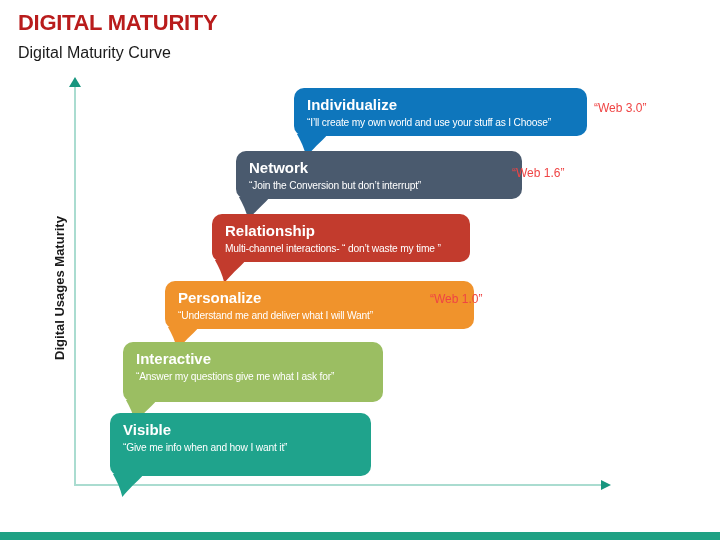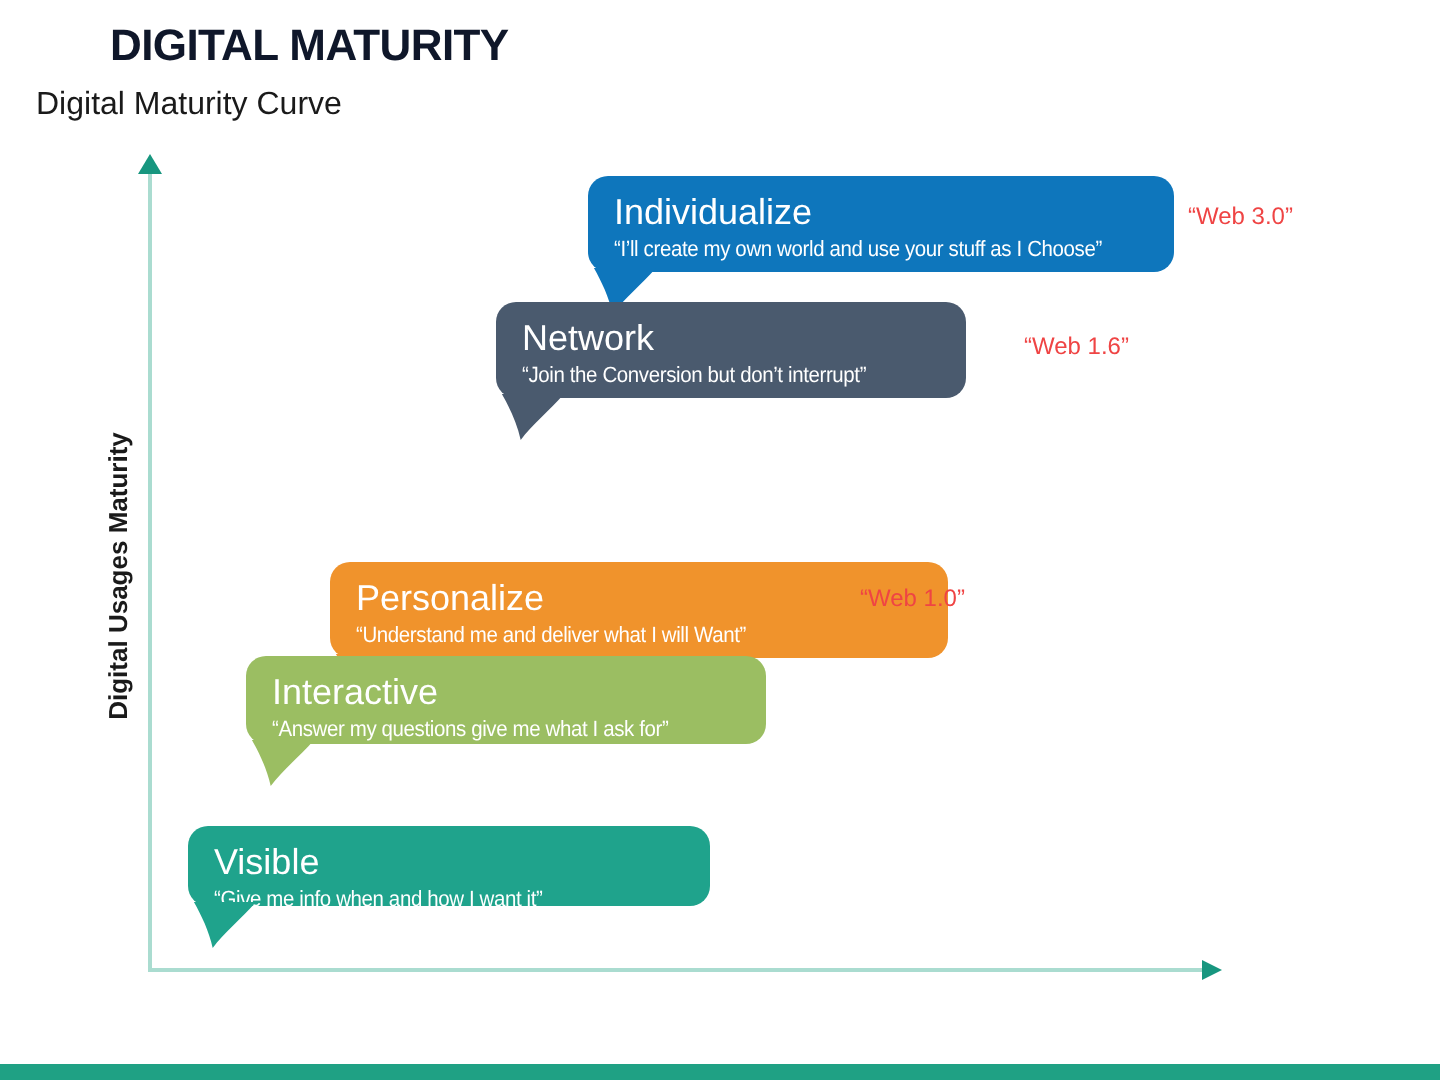--- a/index.html
+++ b/index.html
@@ -2,21 +2,21 @@
 <html><head>
 <meta charset="utf-8">
 <style>
   html,body{margin:0;padding:0;background:#ffffff;}
   .slide{
     position:relative;width:720px;height:540px;background:#ffffff;overflow:hidden;
     font-family:"Liberation Sans",sans-serif;color:#111111;
   }
   .slide-title{
     position:absolute;left:18px;top:10px;font-size:22px;font-weight:bold;
-    letter-spacing:-0.3px;color:#0f172a;margin-left:37px;
+    letter-spacing:-0.3px;color:#b91c1c;
   }
   .slide-subtitle{
     position:absolute;left:18px;top:44px;font-size:16px;color:#1a1a1a;
   }
   
   .y-axis-line{position:absolute;left:74px;top:86px;width:2px;height:400px;}
   .y-axis-arrow{
     position:absolute;left:69px;top:77px;width:0;height:0;
     border-left:6px solid transparent;border-right:6px solid transparent;
     border-bottom:10px solid #17967F;
@@ -29,31 +29,31 @@
   }
   .y-axis-label{
     position:absolute;left:59px;top:288px;font-size:13px;font-weight:bold;color:#1a1a1a;
     transform:translate(-50%,-50%) rotate(-90deg);white-space:nowrap;
   }
   
   .bubble{
     position:absolute;border-radius:10px;color:#ffffff;
     padding:7px 8px 0 13px;box-sizing:border-box;
   }
-  .bubble-title{font-size:18px;font-weight:normal;line-height:1.3;white-space:nowrap;}
+  .bubble-title{font-size:15px;font-weight:bold;line-height:1.3;white-space:nowrap;}
   .bubble-quote{
     font-size:11px;line-height:1.3;white-space:nowrap;letter-spacing:-0.2px;
     transform:scaleX(0.93);transform-origin:left center;
   }
   .tail{position:absolute;left:2px;top:calc(100% - 2px);width:32px;height:23px;display:block;}
-  .b-visible      {left:94px; top:413px;width:261px;height:40px;}
-  .b-interactive  {left:123px;top:328px;width:260px;height:44px;}
+  .b-visible      {left:110px; top:413px;width:261px;height:63px;}
+  .b-interactive  {left:123px;top:342px;width:260px;height:60px;}
   .b-personalize  {left:165px;top:281px;width:309px;height:48px;}
   .b-relationship {left:212px;top:214px;width:258px;height:48px;}
-  .b-network      {left:248px;top:151px;width:235px;height:48px;}
+  .b-network      {left:236px;top:151px;width:286px;height:48px;}
   .b-individualize{left:294px;top:88px; width:293px;height:48px;}
   
   .web-label{position:absolute;font-size:12px;font-weight:normal;color:#ef4444;white-space:nowrap;}
   .web-1{left:430px;top:292px;}
   .web-2{left:512px;top:166px;}
   .web-3{left:594px;top:101px;}
   
   .footer-bar{position:absolute;left:0;bottom:0;width:720px;height:8px;}
 </style>
 </head>
@@ -79,20 +79,27 @@
   </div>
 
   <div class="bubble b-network" style="background: rgb(74, 90, 110);">
     <div class="bubble-title">Network</div>
     <div class="bubble-quote">“Join the Conversion but don’t interrupt”</div>
     <svg class="tail" viewBox="0 0 34 24" preserveAspectRatio="none">
         <path d="M1,0 L34,0 C26,9 17,16 11,24 C9,15 5,7 1,0 Z" fill="#4A5A6E"></path>
       </svg>
   </div>
 
+  <div class="bubble b-relationship" style="background: rgb(194, 59, 45);">
+    <div class="bubble-title">Relationship</div>
+    <div class="bubble-quote">Multi-channel interactions- “ don’t waste my time ”</div>
+    <svg class="tail" viewBox="0 0 34 24" preserveAspectRatio="none">
+        <path d="M1,0 L34,0 C26,9 17,16 11,24 C9,15 5,7 1,0 Z" fill="#C23B2D"></path>
+      </svg>
+  </div>
 
   <div class="bubble b-personalize" style="background: rgb(240, 147, 44);">
     <div class="bubble-title">Personalize</div>
     <div class="bubble-quote">“Understand me and deliver what I will Want”</div>
     <svg class="tail" viewBox="0 0 34 24" preserveAspectRatio="none">
         <path d="M1,0 L34,0 C26,9 17,16 11,24 C9,15 5,7 1,0 Z" fill="#F0932C"></path>
       </svg>
   </div>
 
   <div class="bubble b-interactive" style="background: rgb(155, 190, 98);">

